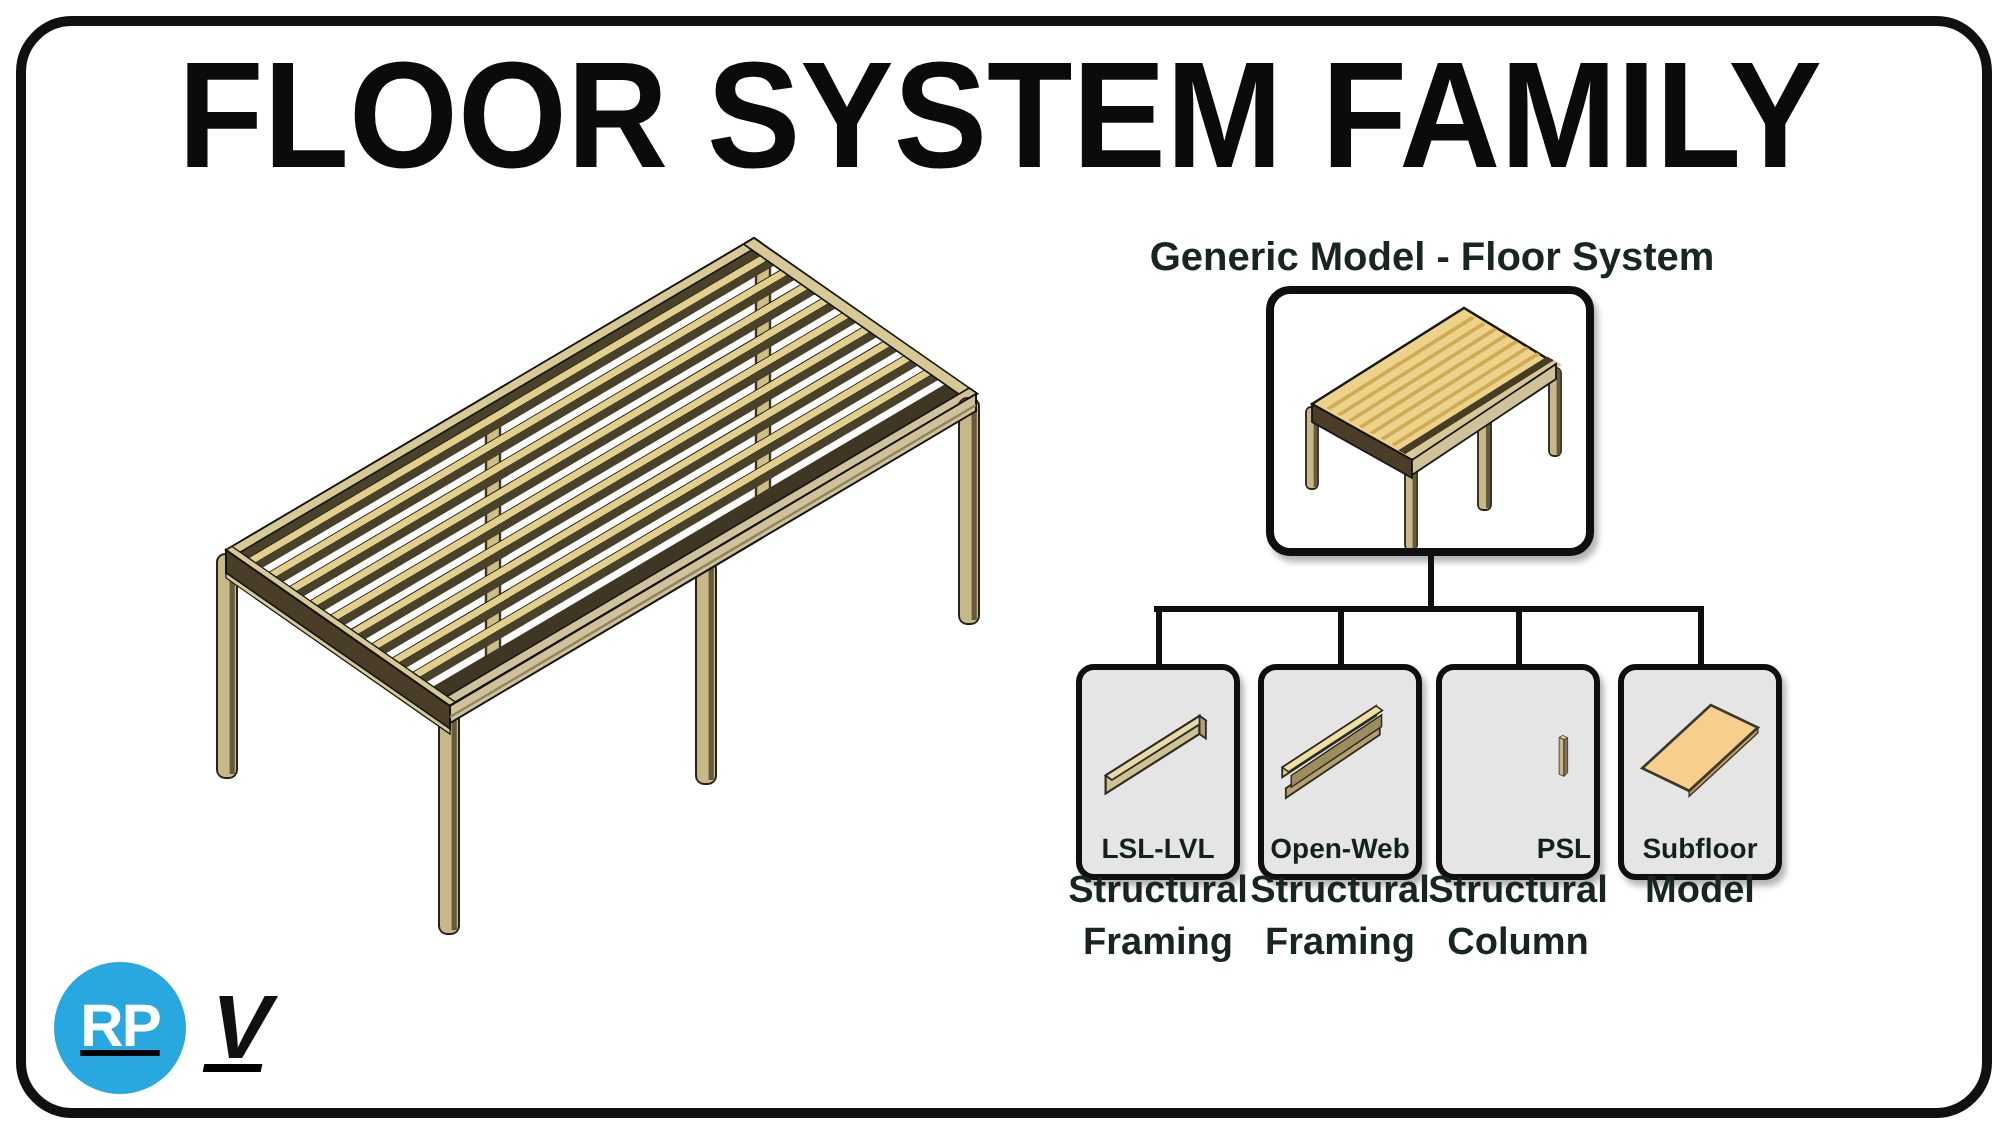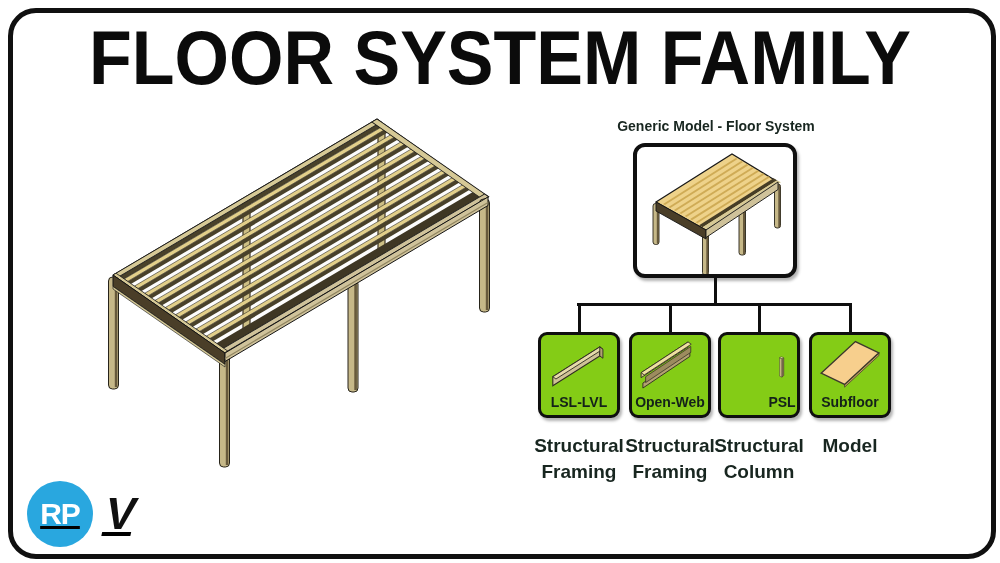--- a/index.html
+++ b/index.html
@@ -13,32 +13,32 @@
   }
   .title{
     position:absolute;left:0;right:0;top:20px;text-align:center;
     font-size:70px;font-weight:bold;color:#0b0b0b;letter-spacing:0px;
     line-height:70px;transform:scaleY(1.08);transform-origin:top center;
     white-space:nowrap;
   }
   .main-iso{position:absolute;left:85px;top:103px;width:450px;height:385px;}
   .gm-heading{
     position:absolute;left:570px;top:118px;width:292px;text-align:center;
-    font-size:14px;font-weight:bold;color:#182620;
+    font-size:20px;font-weight:bold;color:#182620;
   }
   .parent-box{
     position:absolute;left:633px;top:143px;width:164px;height:135px;
     border:4px solid #0f0f0f;border-radius:12px;background:#ffffff;
     box-sizing:border-box;box-shadow:2px 3px 3px rgba(0,0,0,0.3);
   }
   .parent-box svg{position:absolute;left:0;top:0;}
   .connector{position:absolute;background:#0f0f0f;}
   .child-box{
-    position:absolute;top:332px;width:82px;height:86px;
-    border:3.5px solid #0f0f0f;border-radius:9px;background:#84cc16;
+    position:absolute;top:332px;width:82px;height:108px;
+    border:3.5px solid #0f0f0f;border-radius:9px;background:#e5e5e5;
     box-sizing:border-box;box-shadow:2px 3px 3px rgba(0,0,0,0.3);
     display:flex;flex-direction:column;align-items:center;
   }
   .child-box .icon-wrap{flex:1;display:flex;align-items:center;justify-content:center;width:100%;}
   .child-name{
     font-size:14px;font-weight:bold;color:#14211a;margin-bottom:5px;white-space:nowrap;
   }
   .category-label{
     position:absolute;top:433px;width:100px;text-align:center;
     font-size:19px;font-weight:bold;color:#182620;line-height:1.35;

